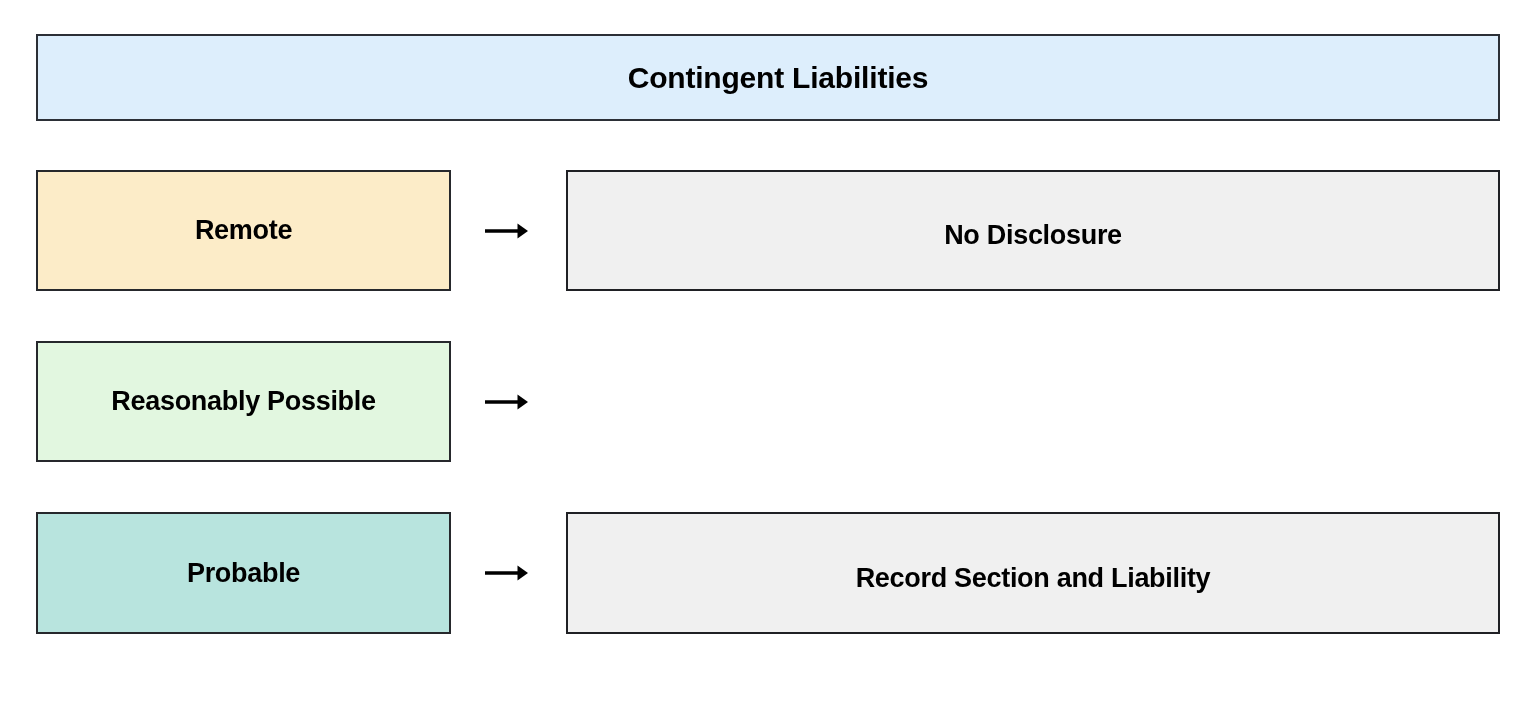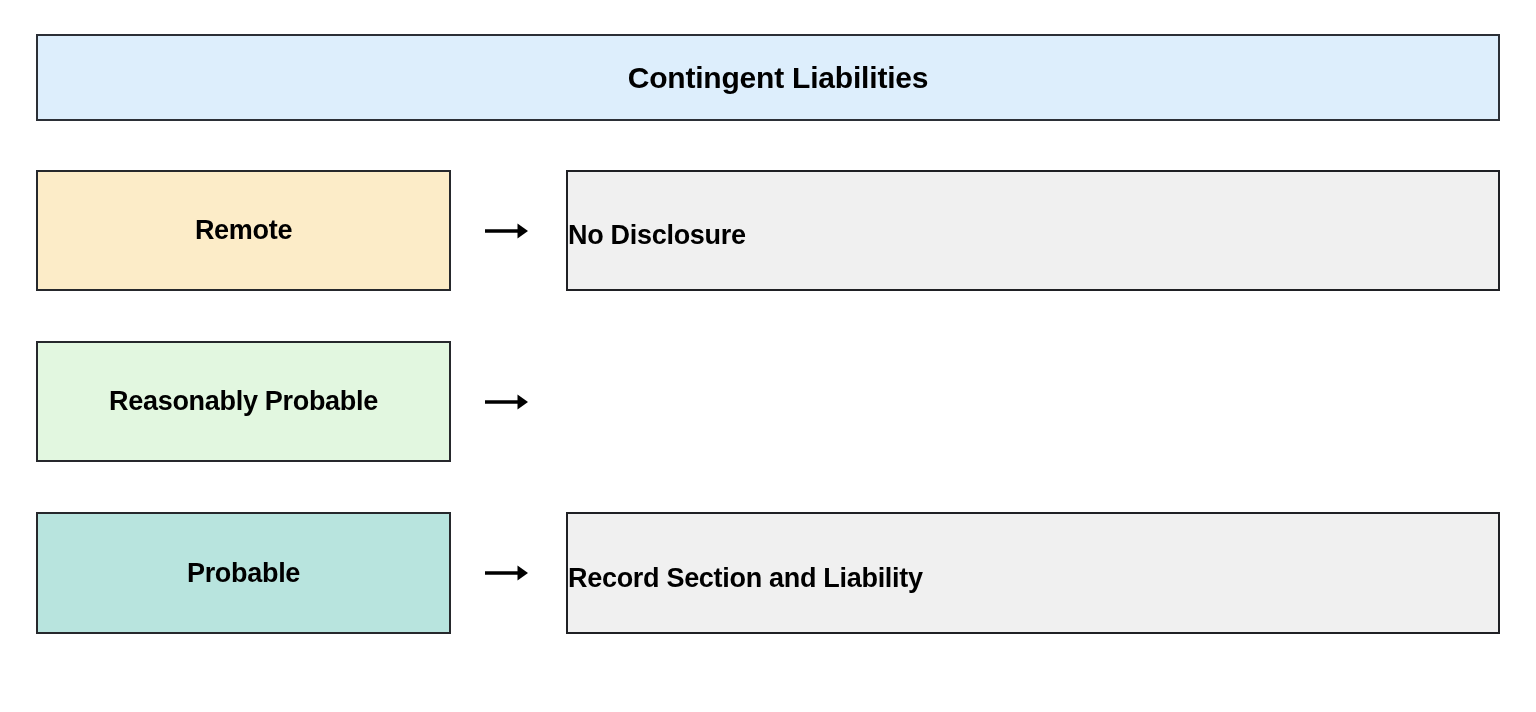--- a/index.html
+++ b/index.html
@@ -98,20 +98,21 @@
     position: absolute;
     left: 566px;
     top: 0;
     width: 934px;
     height: 100%;
     box-sizing: border-box;
     border: 2px solid #1f2024;
     background: #f0f0f0;
     display: flex;
     align-items: center;
+    justify-content: center;
     padding-top: 10px;
   }
   .treatment-label {
     font-size: 27px;
     font-weight: 700;
     color: #000000;
     letter-spacing: -0.3px;
     line-height: 1;
     white-space: nowrap;
   }
@@ -135,21 +136,21 @@
         <path d="M34.5 5.5 L45 13 L34.5 20.5 Z" fill="currentColor"></path>
       </svg>
     </div>
     <div class="treatment-box" style="background: rgb(240, 240, 240);">
       <span class="treatment-label">No Disclosure</span>
     </div>
   </div>
 
   <div class="row row-2">
     <div class="likelihood-box" id="lbox-1" style="background: rgb(226, 247, 224);">
-      <span class="likelihood-label">Reasonably Probable</span>
+      <span class="likelihood-label">Reasonably Possible</span>
     </div>
     <div class="arrow">
       <svg width="52" height="26" viewBox="0 0 52 26" aria-hidden="true">
         <path d="M2 13 H42" stroke="currentColor" stroke-width="3.4" stroke-linecap="butt" fill="none"></path>
         <path d="M34.5 5.5 L45 13 L34.5 20.5 Z" fill="currentColor"></path>
       </svg>
     </div>
   </div>
 
   <div class="row row-3">

